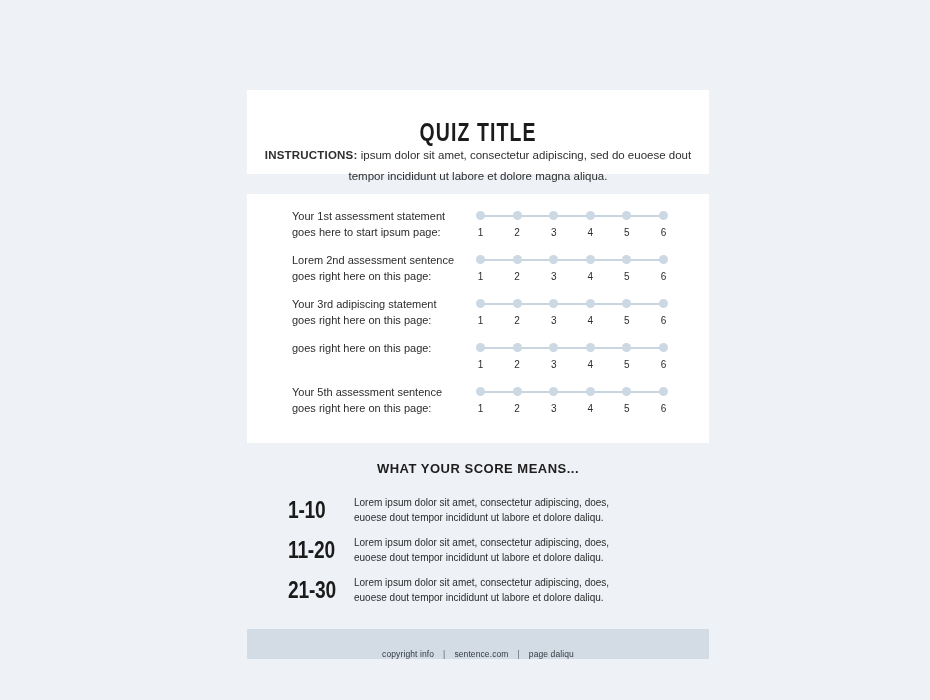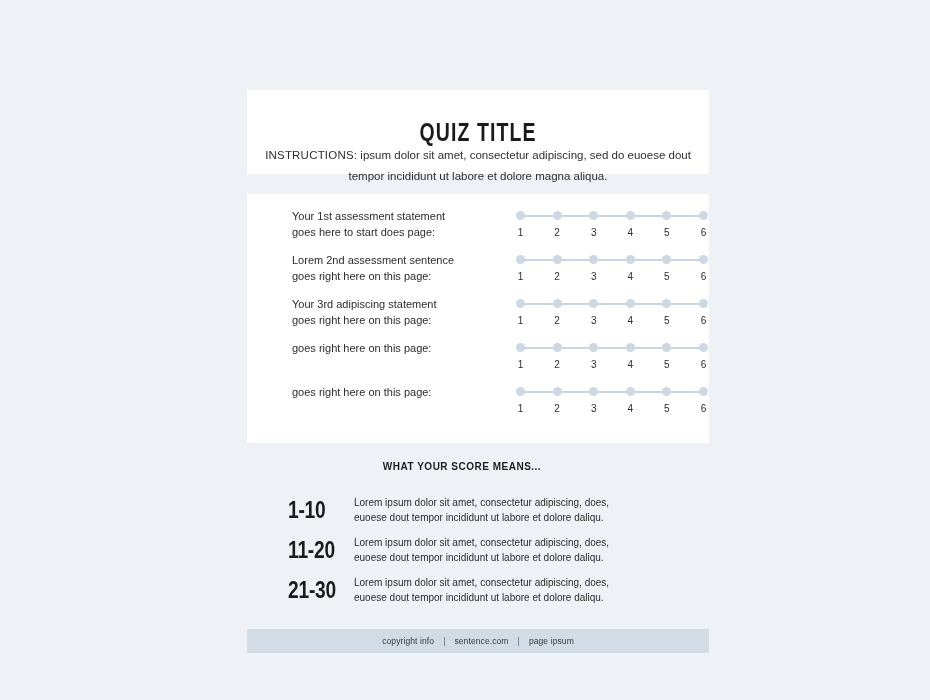--- a/index.html
+++ b/index.html
@@ -50,21 +50,21 @@
     position: absolute;
     left: 247px;
     top: 145px;
     width: 462px;
     text-align: center;
     font-size: 11.5px;
     line-height: 21px;
     color: #2e2e2e;
   }
   .instructions .lead {
-    font-weight: normal;
+    font-weight: bold;
     letter-spacing: 0.2px;
     text-align: right;
   }
 
   
   .assess-card {
     position: absolute;
     left: 247px;
     top: 194px;
     width: 462px;
@@ -76,21 +76,20 @@
     left: 0;
     top: 13px;
     width: 462px;
   }
   .assess-row {
     display: flex;
     align-items: flex-start;
     height: 44px;
     padding-left: 45px;
     box-sizing: border-box;
-    gap: 40px;
   }
   .assess-label {
     width: 172px;
     font-size: 11px;
     line-height: 16px;
     color: #2c2c2c;
     padding-top: 1px;
   }
   .scale {
     position: relative;
@@ -128,25 +127,25 @@
     color: #2c2c2c;
   }
   .scale-num {
     width: 9px;
     text-align: center;
   }
 
   
   .score-heading {
     position: absolute;
-    left: 231px;
+    left: 247px;
     top: 461px;
     width: 462px;
     text-align: center;
-    font-size: 10px;
+    font-size: 13px;
     font-weight: bold;
     letter-spacing: 0.5px;
     color: #1d1d1d;
   }
   .score-list {
     position: absolute;
     left: 247px;
     top: 490px;
     width: 462px;
   }
@@ -174,24 +173,24 @@
     color: #2c2c2c;
     flex: 1;
   }
 
   
   .footer-bar {
     position: absolute;
     left: 247px;
     top: 629px;
     width: 462px;
-    height: 24px;
+    height: 30px;
     background: #d3dce5;
     display: flex;
-    align-items: center;
+    align-items: flex-end;
     justify-content: center;
   }
   .footer-inner {
     display: flex;
     align-items: center;
     font-size: 8.5px;
     color: #33393f;
     letter-spacing: 0.1px;
   }
   .footer-sep {
@@ -211,21 +210,21 @@
   <div class="instructions">
     <span class="lead">INSTRUCTIONS:</span><span> ipsum dolor sit amet, consectetur adipiscing, sed do euoese dout tempor incididunt ut labore et dolore magna aliqua.</span>
   </div>
 
   <div class="assess-card">
     <div class="assess-rows">
 
       <div class="assess-row">
         <div class="assess-label">
           <div>Your 1st assessment statement</div>
-          <div>goes here to start does page:</div>
+          <div>goes here to start ipsum page:</div>
         </div>
         <div class="scale">
           <div class="scale-track"></div>
           <div class="scale-dots">
             <div class="scale-dot"></div>
             <div class="scale-dot"></div>
             <div class="scale-dot"></div>
             <div class="scale-dot"></div>
             <div class="scale-dot"></div>
             <div class="scale-dot"></div>
@@ -313,20 +312,21 @@
             <div class="scale-num">3</div>
             <div class="scale-num">4</div>
             <div class="scale-num">5</div>
             <div class="scale-num">6</div>
           </div>
         </div>
       </div>
 
       <div class="assess-row">
         <div class="assess-label">
+          <div>Your 5th assessment sentence</div>
           <div>goes right here on this page:</div>
         </div>
         <div class="scale">
           <div class="scale-track"></div>
           <div class="scale-dots">
             <div class="scale-dot"></div>
             <div class="scale-dot"></div>
             <div class="scale-dot"></div>
             <div class="scale-dot"></div>
             <div class="scale-dot"></div>
@@ -375,17 +375,17 @@
     </div>
 
   </div>
 
   <div class="footer-bar">
     <div class="footer-inner">
       <span>copyright info</span>
       <span class="footer-sep">|</span>
       <span>sentence.com</span>
       <span class="footer-sep">|</span>
-      <span>page ipsum</span>
+      <span>page daliqu</span>
     </div>
   </div>
 
 </div>
 
 </body></html>

